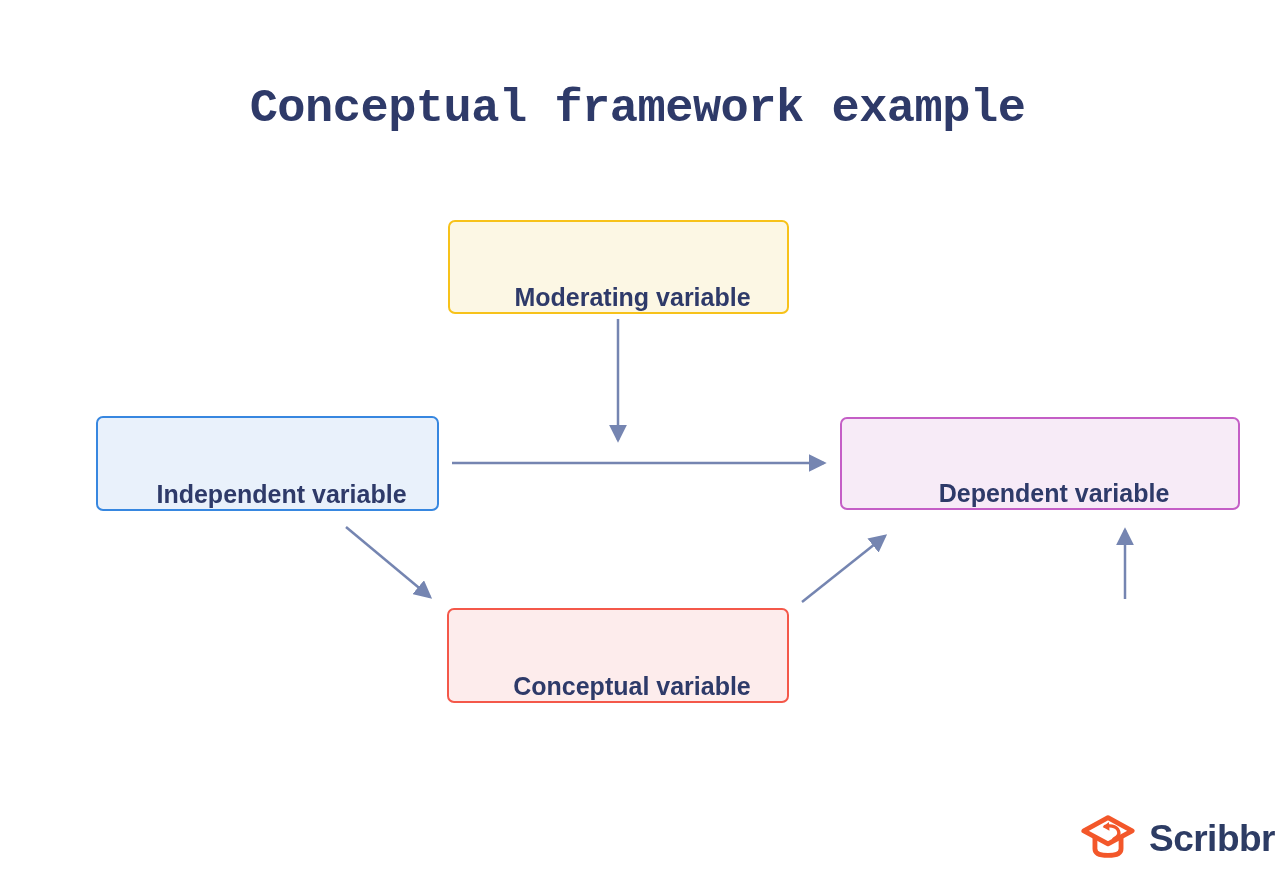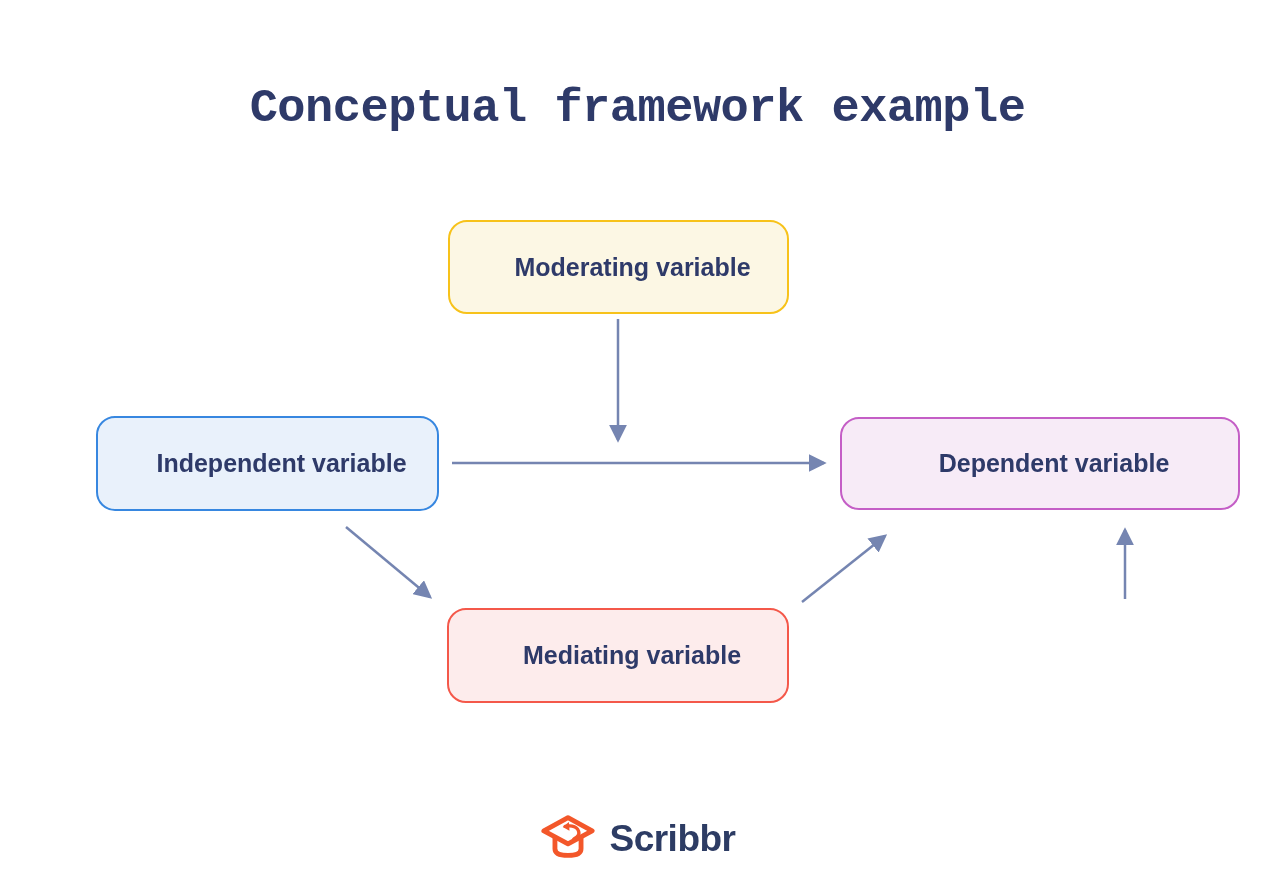--- a/index.html
+++ b/index.html
@@ -41,24 +41,24 @@
   }
   .arrows-layer .edge{
     stroke:var(--arrow);
     stroke-width:2.5;
     fill:none;
   }
   #arrowhead path{fill:var(--arrow);}
   .node{
     position:absolute;
     box-sizing:border-box;
-    border-radius:19px;
+    border-radius:7px;
     border:2.5px solid;
     display:flex;
-    align-items:center;
+    align-items:flex-end;
     justify-content:center;
     padding-left:28px;
   }
   .node .node-label{
     font-size:25px;
     font-weight:700;
     color:var(--text-navy);
     text-align:center;
   }
   .node-moderating{ left:448px; top:220px; width:341px; height:94px;
@@ -69,21 +69,21 @@
     border-color:var(--dependent-border); background:var(--dependent-fill); }
   .node-mediating{  left:447px; top:608px; width:342px; height:95px;
     border-color:var(--mediating-border); background:var(--mediating-fill); }
   .node-control{    left:839px; top:608px; width:343px; height:92px;
     border-color:var(--control-border); background:var(--control-fill); }
   .footer-logo{
     position:absolute;
     left:0;top:810px;width:1275px;
     display:flex;
     align-items:center;
-    justify-content:center;
+    justify-content:flex-end;
     gap:12px;
   }
   .cap-icon{width:58px;height:58px;}
   .cap-icon path, .cap-icon polyline{
     stroke:var(--brand-orange);
     fill:none;
     stroke-linecap:round;
     stroke-linejoin:round;
   }
   .cap-icon .cap-arrow-tip{fill:var(--brand-orange); stroke:none;}
@@ -120,21 +120,21 @@
 
   <div class="node node-independent">
     <span class="node-label">Independent variable</span>
   </div>
 
   <div class="node node-dependent">
     <span class="node-label">Dependent variable</span>
   </div>
 
   <div class="node node-mediating">
-    <span class="node-label">Mediating variable</span>
+    <span class="node-label">Conceptual variable</span>
   </div>
 
 
   <div class="footer-logo">
     <svg class="cap-icon" viewBox="0 0 60 60" xmlns="http://www.w3.org/2000/svg">
 
       <path d="M30 8 L55 21.5 L30 35 L5 21.5 Z" stroke-width="5"></path>
 
       <path d="M16.5 28.5 L16.5 40 Q16.5 47 30 47 Q43.5 47 43.5 40 L43.5 28.5" stroke-width="5"></path>
 

